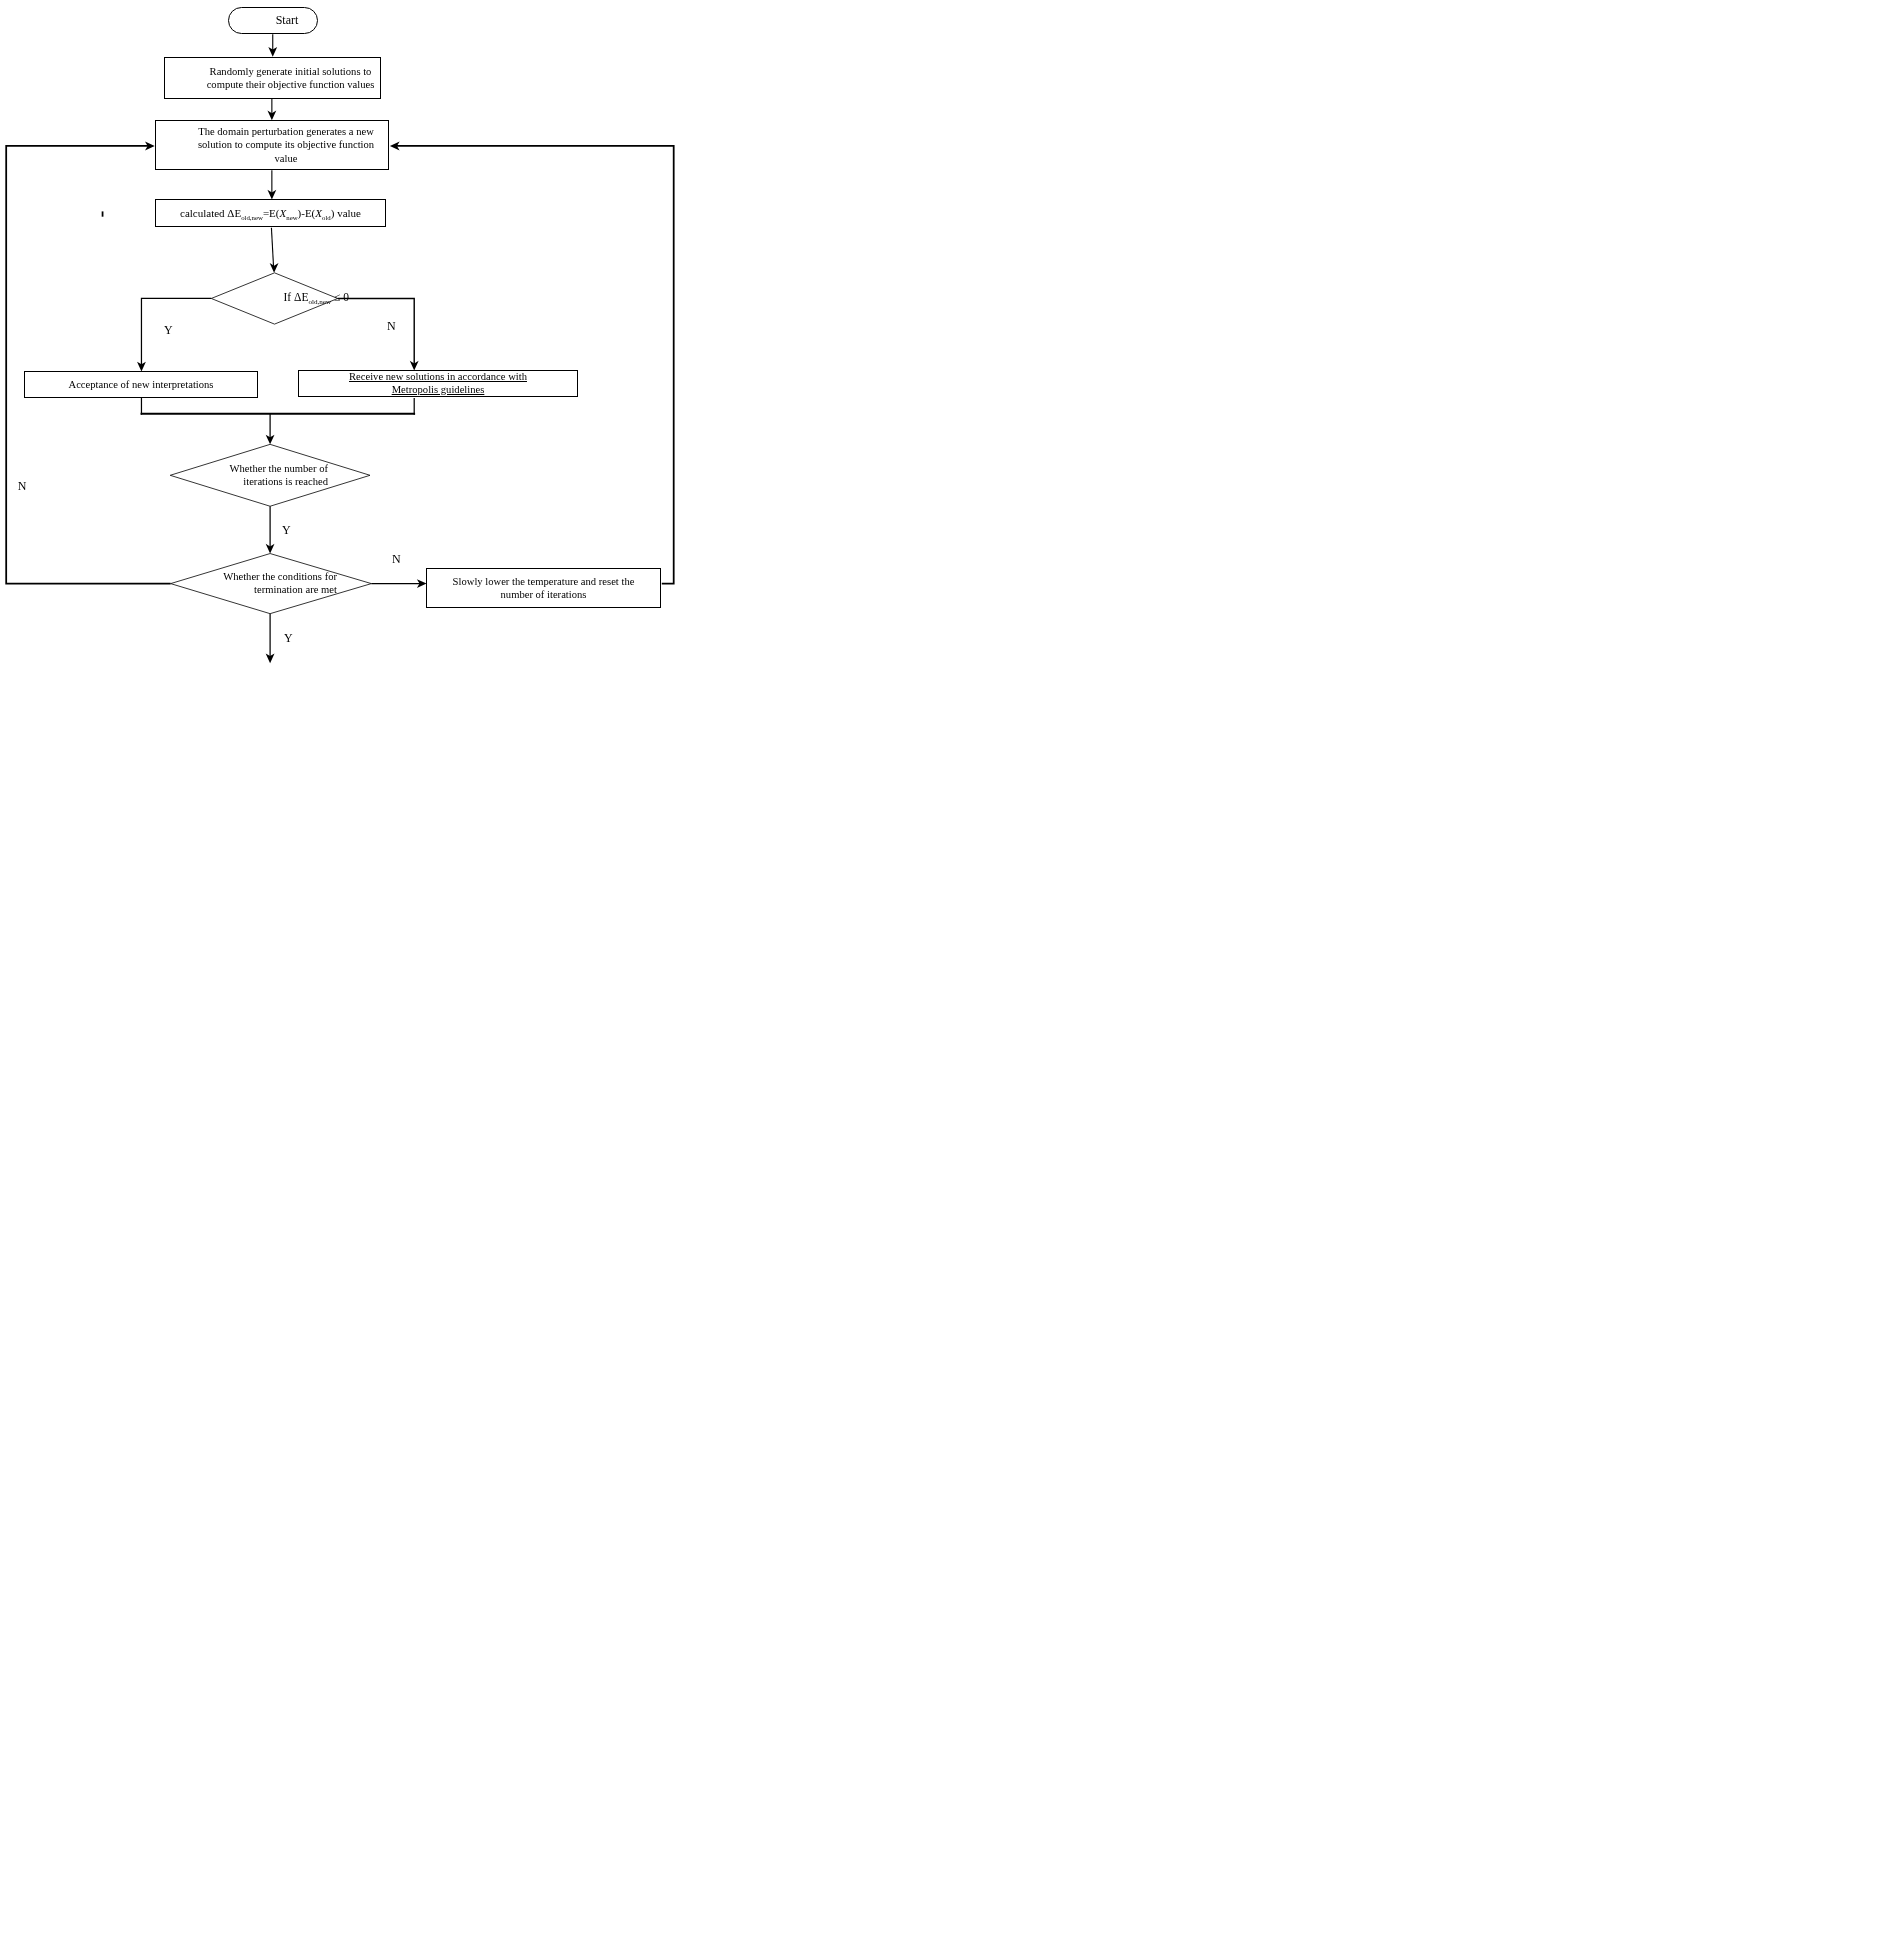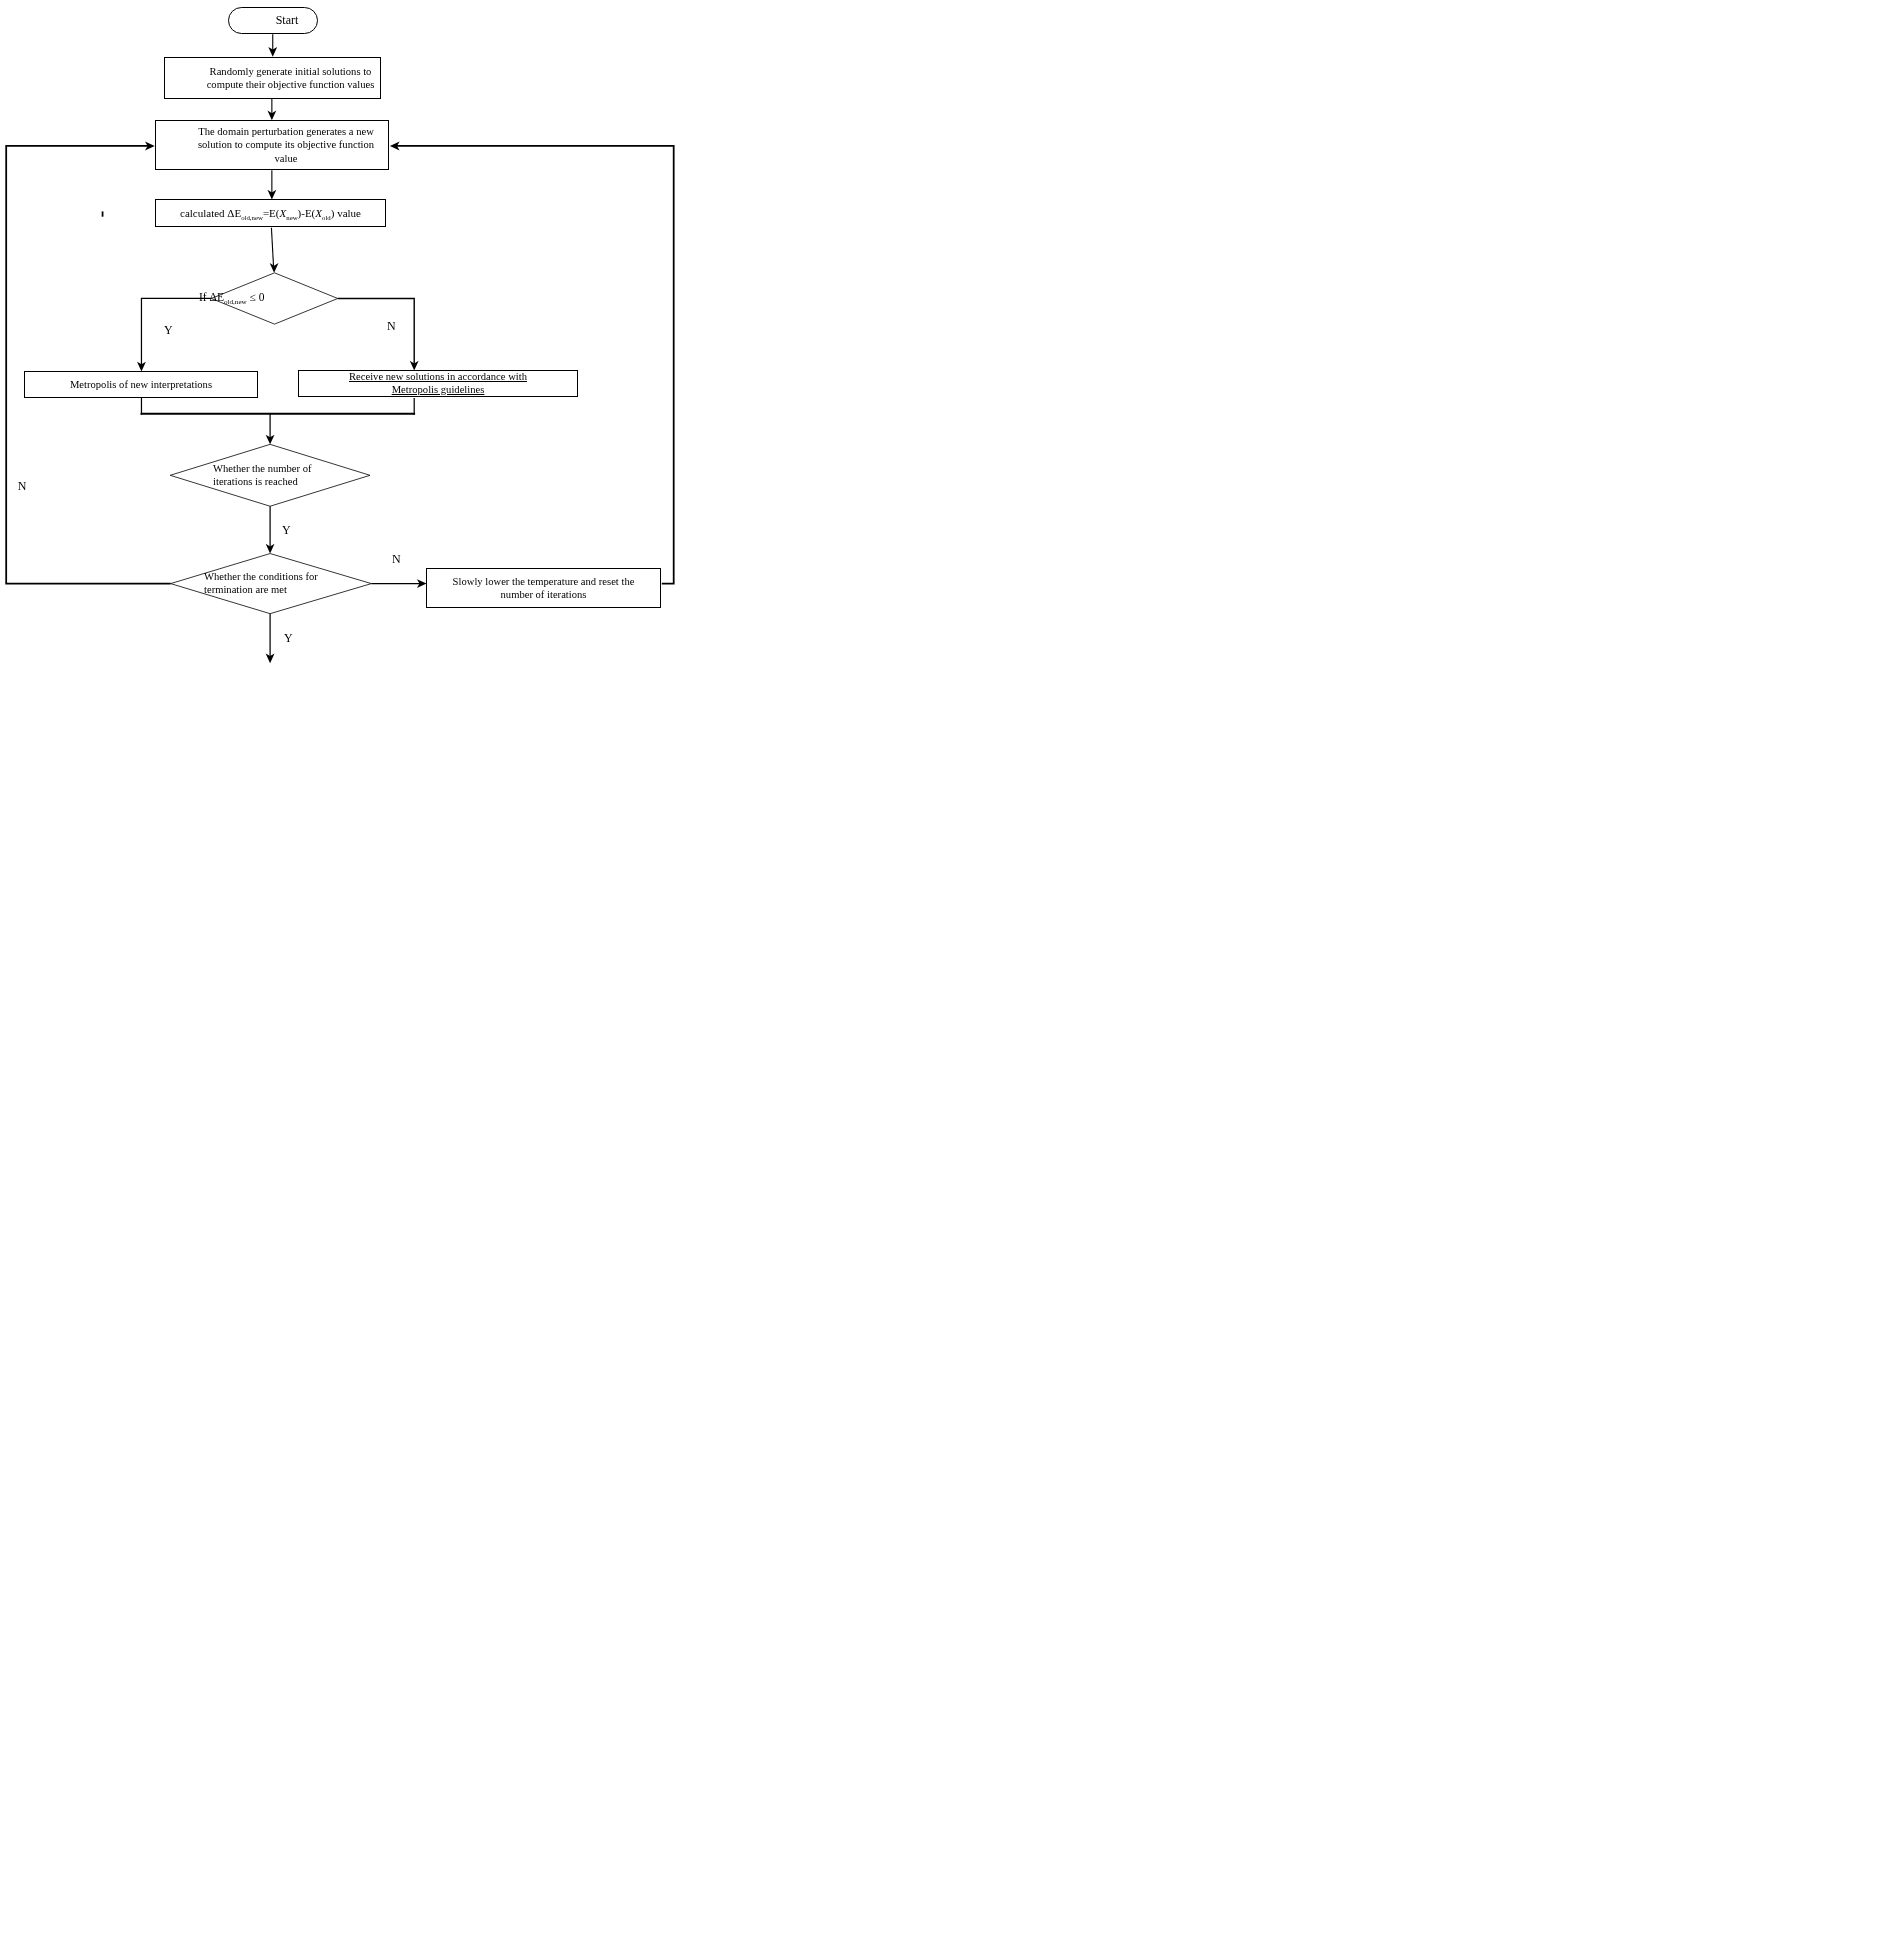--- a/index.html
+++ b/index.html
@@ -18,21 +18,21 @@
     text-align:center;
     box-sizing:border-box;
     background:transparent;
   }
   .proc{border:1.1px solid #000;background:#fff;}
   .term{border:1.1px solid #000;background:#fff;border-radius:14px;}
   .node .wrap{display:inline-block;}
   .ftext{font-size:10.6px;line-height:13.3px;}
   .formula{font-size:11px;white-space:nowrap;}
   .dtext{
-    position:absolute;text-align:left;
+    position:absolute;text-align:right;
     font-size:10.6px;line-height:13.3px;
   }
   .d1text{font-size:11.5px;white-space:nowrap;}
   .elabel{
     position:absolute;
     font-size:12px;line-height:12px;
   }
   sub{font-size:0.62em;line-height:0;}
   .it{font-style:italic;}
   .startlabel{font-size:12px;margin-left:28px;}
@@ -104,21 +104,21 @@
     <span class="wrap ftext" style="width:188px;">The domain perturbation generates a new solution to compute its objective function value</span>
   </div>
 
   <div class="node proc" style="left:155px;top:199px;width:231px;height:28px;">
     <span class="wrap formula"><span>calculated ΔE</span><sub>old,new</sub><span>=E(</span><span class="it">X</span><sub>new</sub><span>)-E(</span><span class="it">X</span><sub>old</sub><span>) value</span></span>
   </div>
 
   <div class="dtext d1text" style="left:199px;top:291px;width:150px;"><span>If ΔE</span><sub>old,new</sub><span> ≤ 0</span></div>
 
   <div class="node proc" style="left:24px;top:371px;width:234px;height:26.5px;">
-    <span class="wrap ftext">Metropolis of new interpretations</span>
+    <span class="wrap ftext">Acceptance of new interpretations</span>
   </div>
 
   <div class="node proc" style="left:298px;top:370px;width:280px;height:27px;text-decoration:underline;">
     <span class="wrap ftext" style="width:186px;line-height:12.4px;">Receive new solutions in accordance with Metropolis guidelines</span>
   </div>
 
   <div class="dtext" style="left:213px;top:462px;width:115px;">Whether the number of iterations is reached</div>
 
   <div class="dtext" style="left:204px;top:570px;width:133px;">Whether the conditions for termination are met</div>
 

